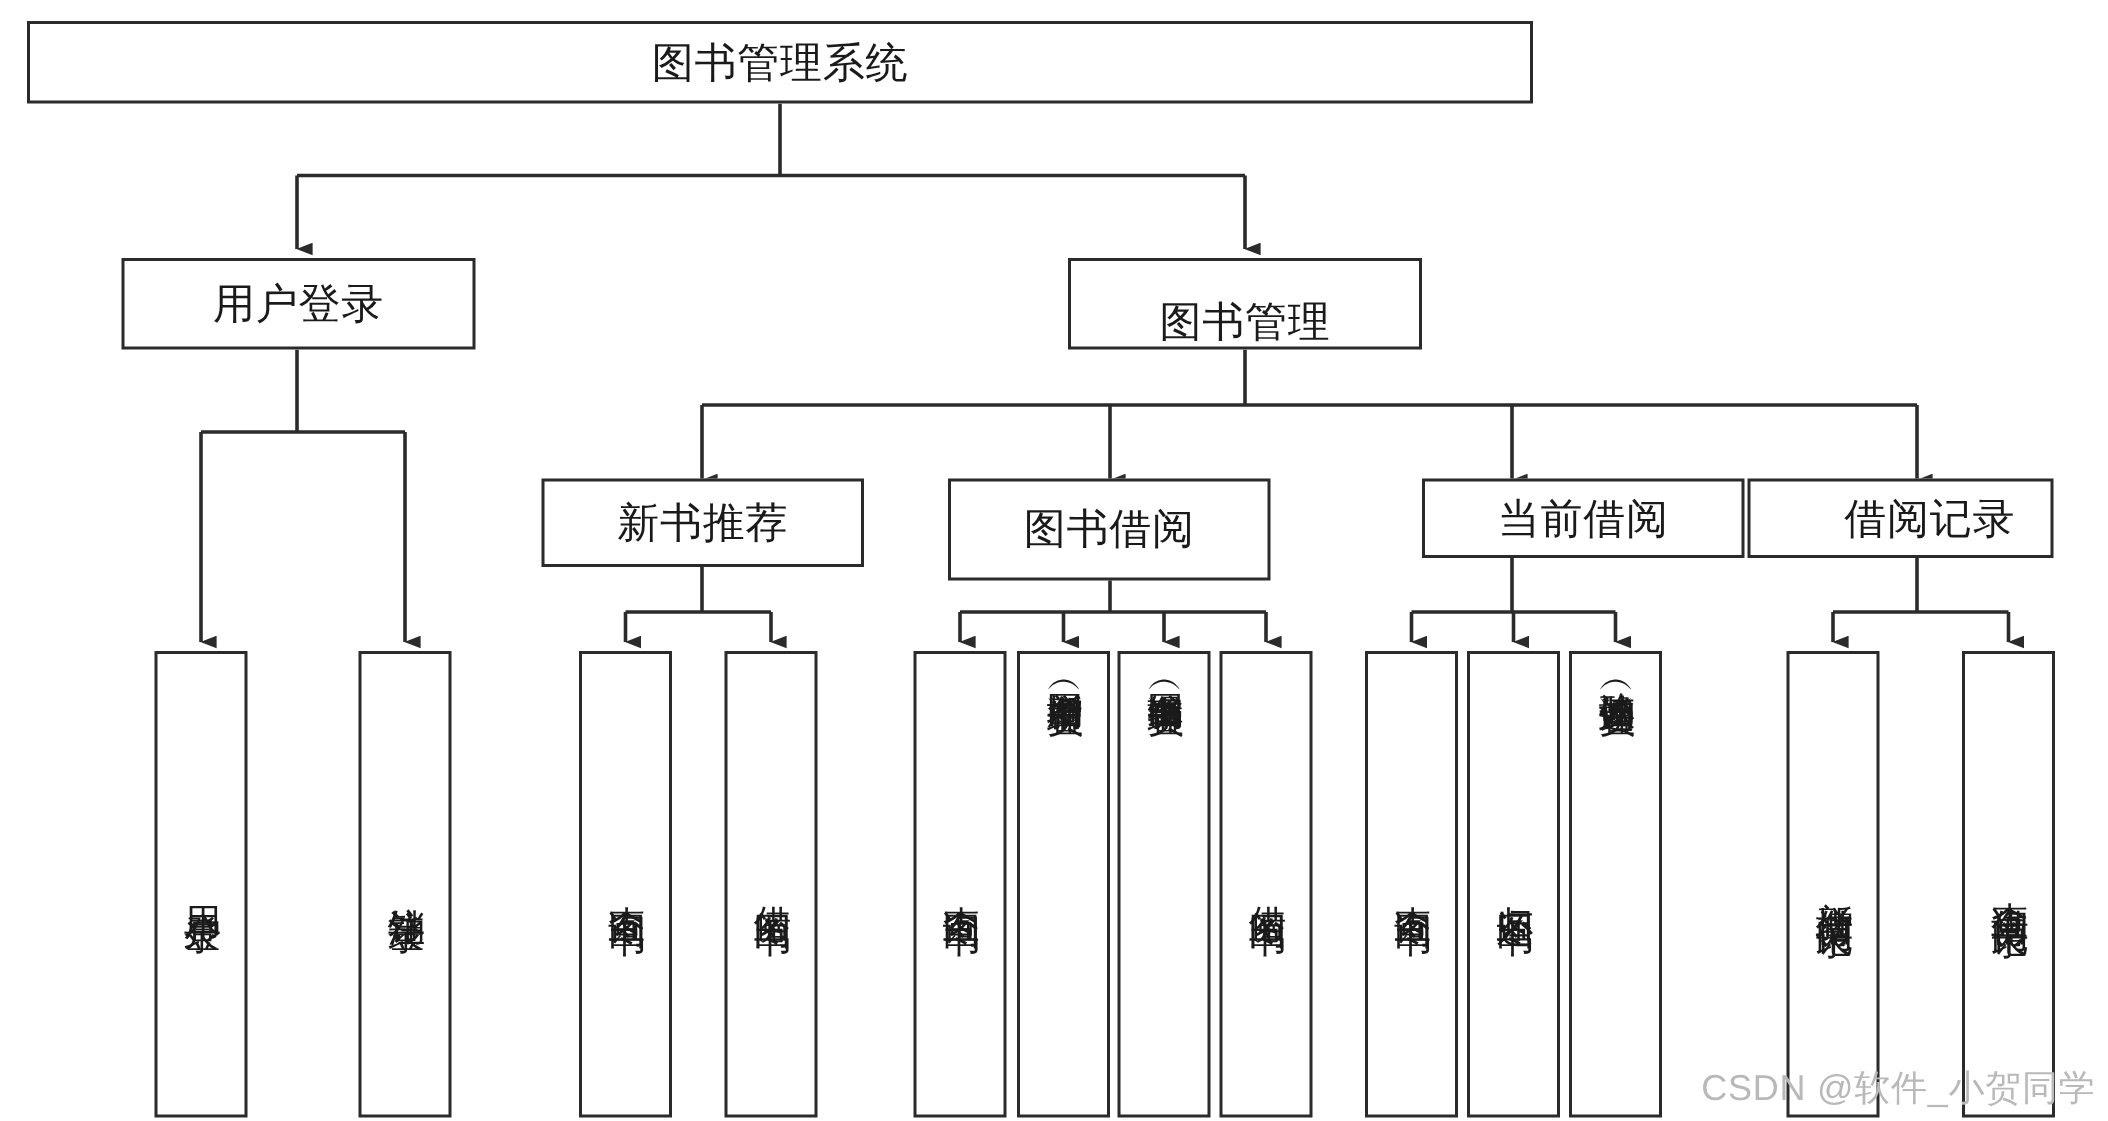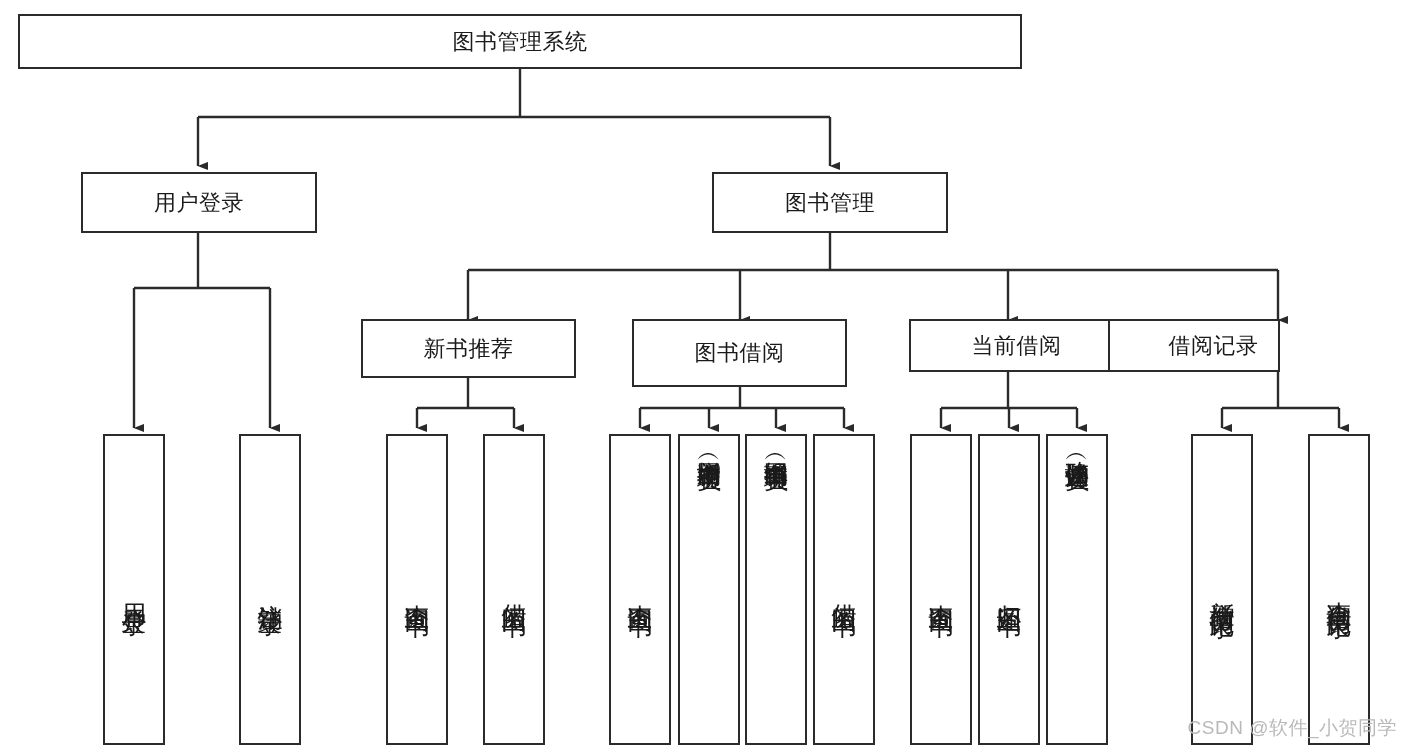--- a/index.html
+++ b/index.html
@@ -37,21 +37,21 @@
     overflow: hidden;
   }
   .node-label {
     color: #1a1a1a;
     line-height: 1.18;
     text-align: center;
     white-space: pre;
   }
   .node.horizontal .node-label {
     writing-mode: horizontal-tb;
-    font-size: 22px;
+    font-size: 28px;
     letter-spacing: 0.5px;
   }
   .node.vertical {
     align-items: flex-start;
     padding-top: 6px;
   }
   .node.vertical .node-label {
     writing-mode: vertical-rl;
     text-orientation: upright;
     font-size: 25px;
@@ -63,21 +63,21 @@
     letter-spacing: 1px;
   }
   .node.leafpad {
     align-items: center;
     padding-top: 0;
   }
   .watermark {
     position: absolute;
     right: 8px;
     bottom: 6px;
-    font-size: 19px;
+    font-size: 24px;
     color: #b9b9b9;
     letter-spacing: 0.5px;
     white-space: nowrap;
     pointer-events: none;
   }
 </style>
 </head>
 <body>
 
 <div id="diagram-root">
@@ -132,34 +132,34 @@
     </g>
   </svg>
 
   <div class="node horizontal" style="left:18px; top:14px; width:1004px; height:55px;">
     <span class="node-label">图书管理系统</span>
   </div>
 
   <div class="node horizontal" style="left:81px; top:172px; width:236px; height:61px;">
     <span class="node-label">用户登录</span>
   </div>
-  <div class="node horizontal" style="left:712px; top:172px; width:236px; height:61px;">
+  <div class="node horizontal" style="left:712px; top:172px; width:236px; height:61px;align-items:flex-end;">
     <span class="node-label">图书管理</span>
   </div>
 
   <div class="node horizontal" style="left:361px; top:319px; width:215px; height:59px;">
     <span class="node-label">新书推荐</span>
   </div>
   <div class="node horizontal" style="left:632px; top:319px; width:215px; height:68px;">
     <span class="node-label">图书借阅</span>
   </div>
-  <div class="node horizontal" style="left:909px; top:319px; width:215px; height:53px;">
+  <div class="node horizontal" style="left:948px; top:319px; width:215px; height:53px;">
     <span class="node-label">当前借阅</span>
   </div>
-  <div class="node horizontal" style="left:1108px; top:319px; width:172px; height:53px;padding-left:39px;">
+  <div class="node horizontal" style="left:1165px; top:319px; width:204px; height:53px;padding-left:39px;">
     <span class="node-label">借阅记录</span>
   </div>
 
   <div class="node vertical leafpad" style="left:103px; top:434px; width:62px; height:311px;">
     <span class="node-label">用户登录</span>
   </div>
   <div class="node vertical leafpad" style="left:239px; top:434px; width:62px; height:311px;">
     <span class="node-label">注销登录</span>
   </div>
 

